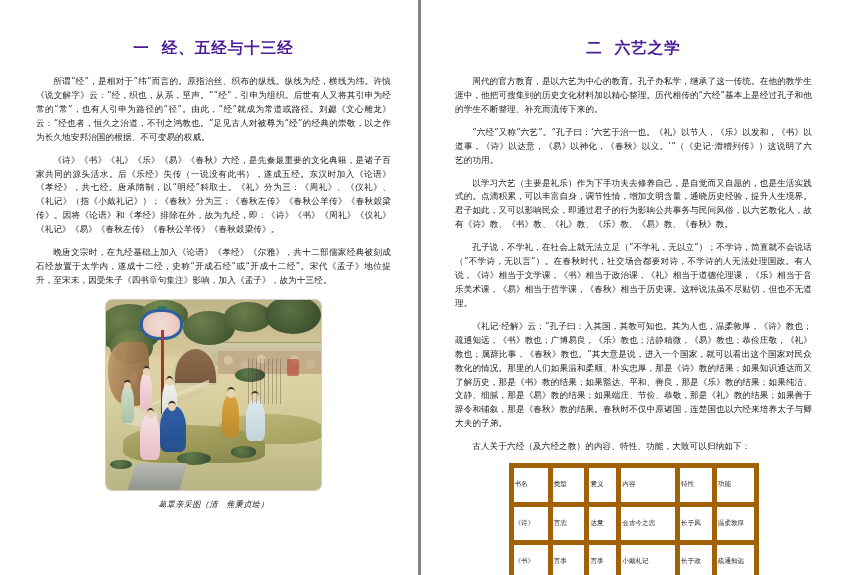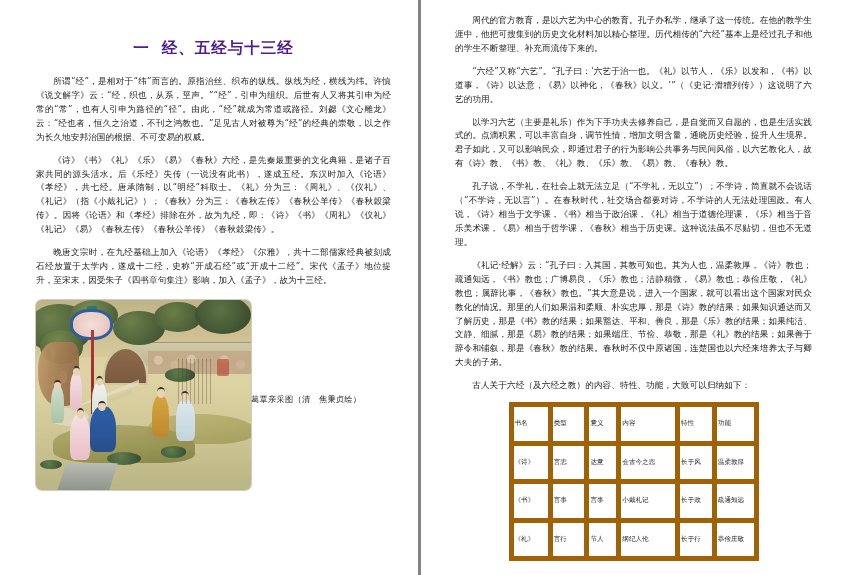--- a/index.html
+++ b/index.html
@@ -67,22 +67,23 @@
     text-justify: inter-ideograph;
     color: #1c1c1c;
     letter-spacing: 0.1px;
   }
 
   
   figure.plate {
     margin: 12px 0 0 0;
     padding: 0;
     display: flex;
-    flex-direction: row;
+    flex-direction: column;
     align-items: center;
+    font-style: italic;
   }
   .painting {
     position: relative;
     width: 215px;
     height: 190px;
     border-radius: 6px;
     overflow: hidden;
     background:
       linear-gradient(180deg, #c9c08f 0%, #d8cfa1 18%, #ded3a4 42%, #cfc695 70%, #b9b584 100%);
     box-shadow: 0 0 0 1px rgba(120,110,80,0.35);
@@ -331,20 +332,23 @@
         <figcaption class="plate-caption">葛覃亲采图（清　焦秉贞绘）</figcaption>
       </figure>
 
     </div>
     <div class="gutter-line gutter-left"></div>
   </div>
 
   <div class="page page-right">
     <div class="page-inner">
 
+      <h1 class="chapter-title">
+        <span class="num">二</span><span>六艺之学</span>
+      </h1>
 
       <p class="body">周代的官方教育，是以六艺为中心的教育。孔子办私学，继承了这一传统。在他的教学生涯中，他把可搜集到的历史文化材料加以精心整理。历代相传的“六经”基本上是经过孔子和他的学生不断整理、补充而流传下来的。</p>
       <p class="body">“六经”又称“六艺”。“孔子曰：‘六艺于治一也。《礼》以节人，《乐》以发和，《书》以道事，《诗》以达意，《易》以神化，《春秋》以义。’”（《史记·滑稽列传》）这说明了六艺的功用。</p>
       <p class="body">以学习六艺（主要是礼乐）作为下手功夫去修养自己，是自觉而又自愿的，也是生活实践式的。点滴积累，可以丰富自身，调节性情，增加文明含量，通晓历史经验，提升人生境界。君子如此，又可以影响民众，即通过君子的行为影响公共事务与民间风俗，以六艺教化人，故有《诗》教、《书》教、《礼》教、《乐》教、《易》教、《春秋》教。</p>
       <p class="body">孔子说，不学礼，在社会上就无法立足（“不学礼，无以立”）；不学诗，简直就不会说话（“不学诗，无以言”）。在春秋时代，社交场合都要对诗，不学诗的人无法处理国政。有人说，《诗》相当于文学课，《书》相当于政治课，《礼》相当于道德伦理课，《乐》相当于音乐美术课，《易》相当于哲学课，《春秋》相当于历史课。这种说法虽不尽贴切，但也不无道理。</p>
       <p class="body">《礼记·经解》云：“孔子曰：入其国，其教可知也。其为人也，温柔敦厚，《诗》教也；疏通知远，《书》教也；广博易良，《乐》教也；洁静精微，《易》教也；恭俭庄敬，《礼》教也；属辞比事，《春秋》教也。”其大意是说，进入一个国家，就可以看出这个国家对民众教化的情况。那里的人们如果温和柔顺、朴实忠厚，那是《诗》教的结果；如果知识通达而又了解历史，那是《书》教的结果；如果豁达、平和、善良，那是《乐》教的结果；如果纯洁、文静、细腻，那是《易》教的结果；如果端庄、节俭、恭敬，那是《礼》教的结果；如果善于辞令和铺叙，那是《春秋》教的结果。春秋时不仅中原诸国，连楚国也以六经来培养太子与卿大夫的子弟。</p>
       <p class="body">古人关于六经（及六经之教）的内容、特性、功能，大致可以归纳如下：</p>
 
       <table class="six-classics">
         <colgroup>

